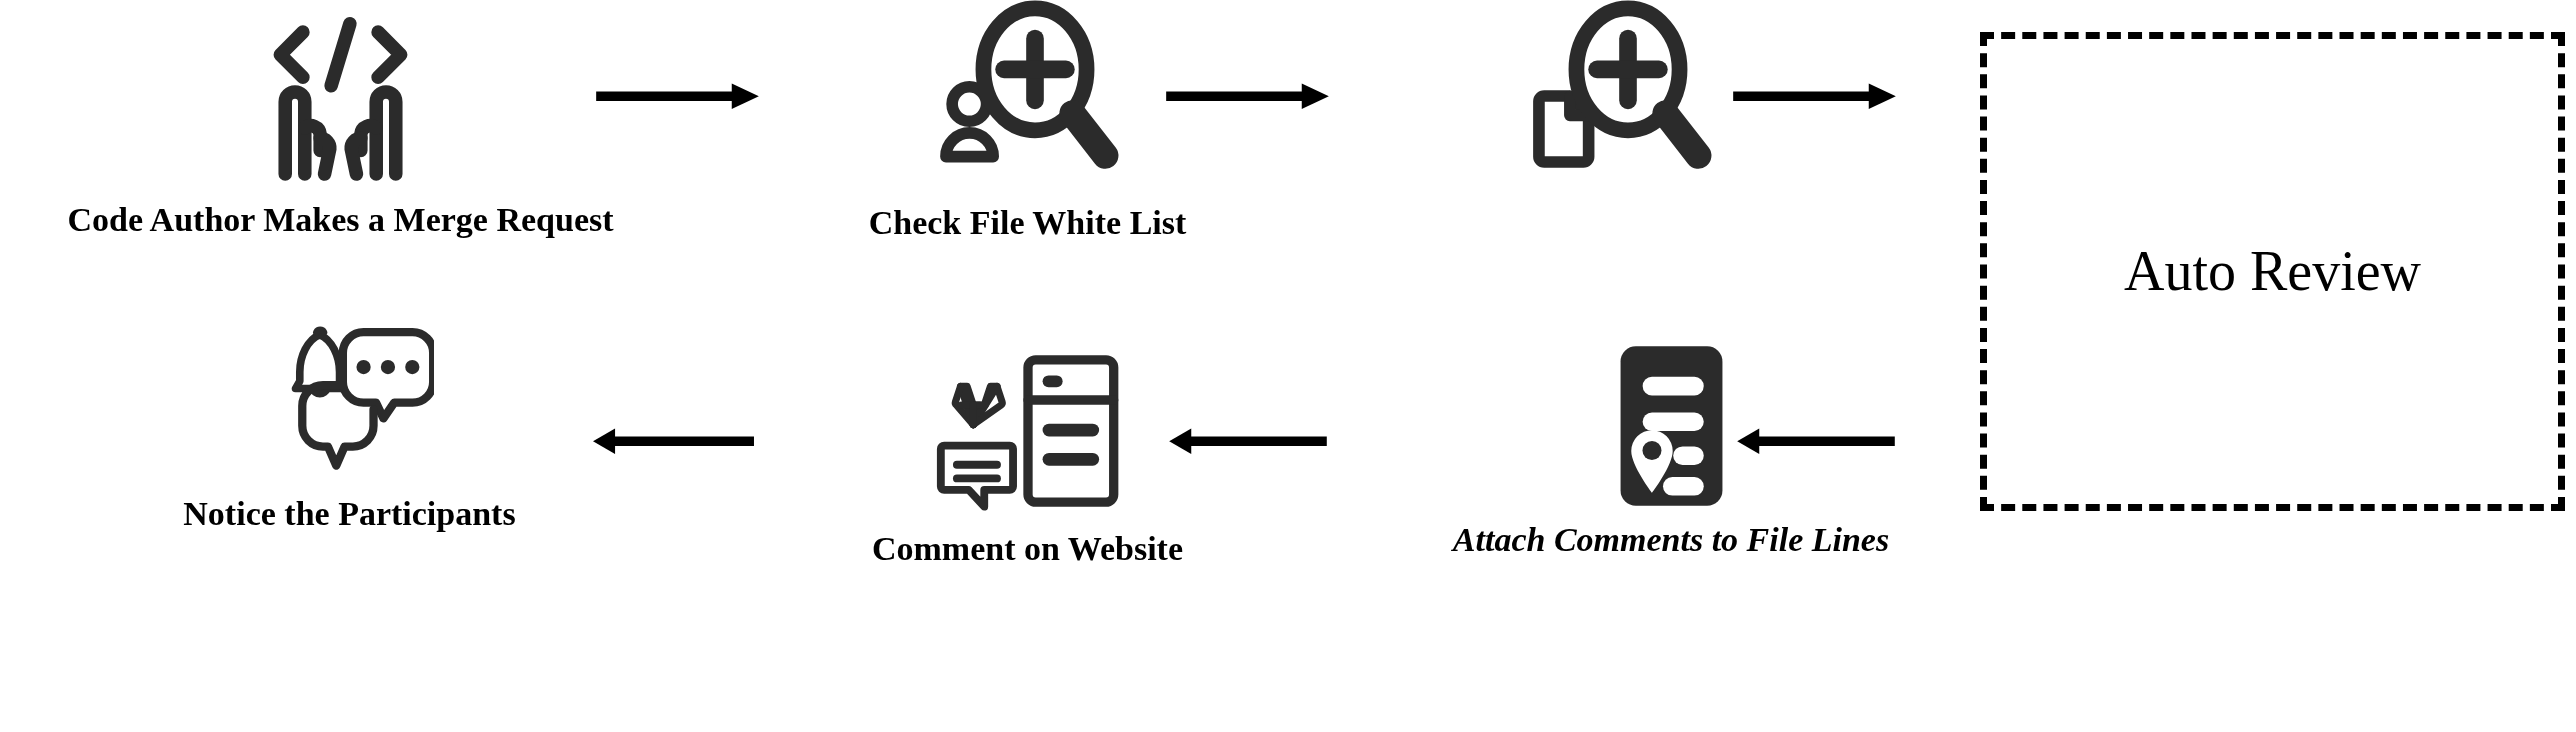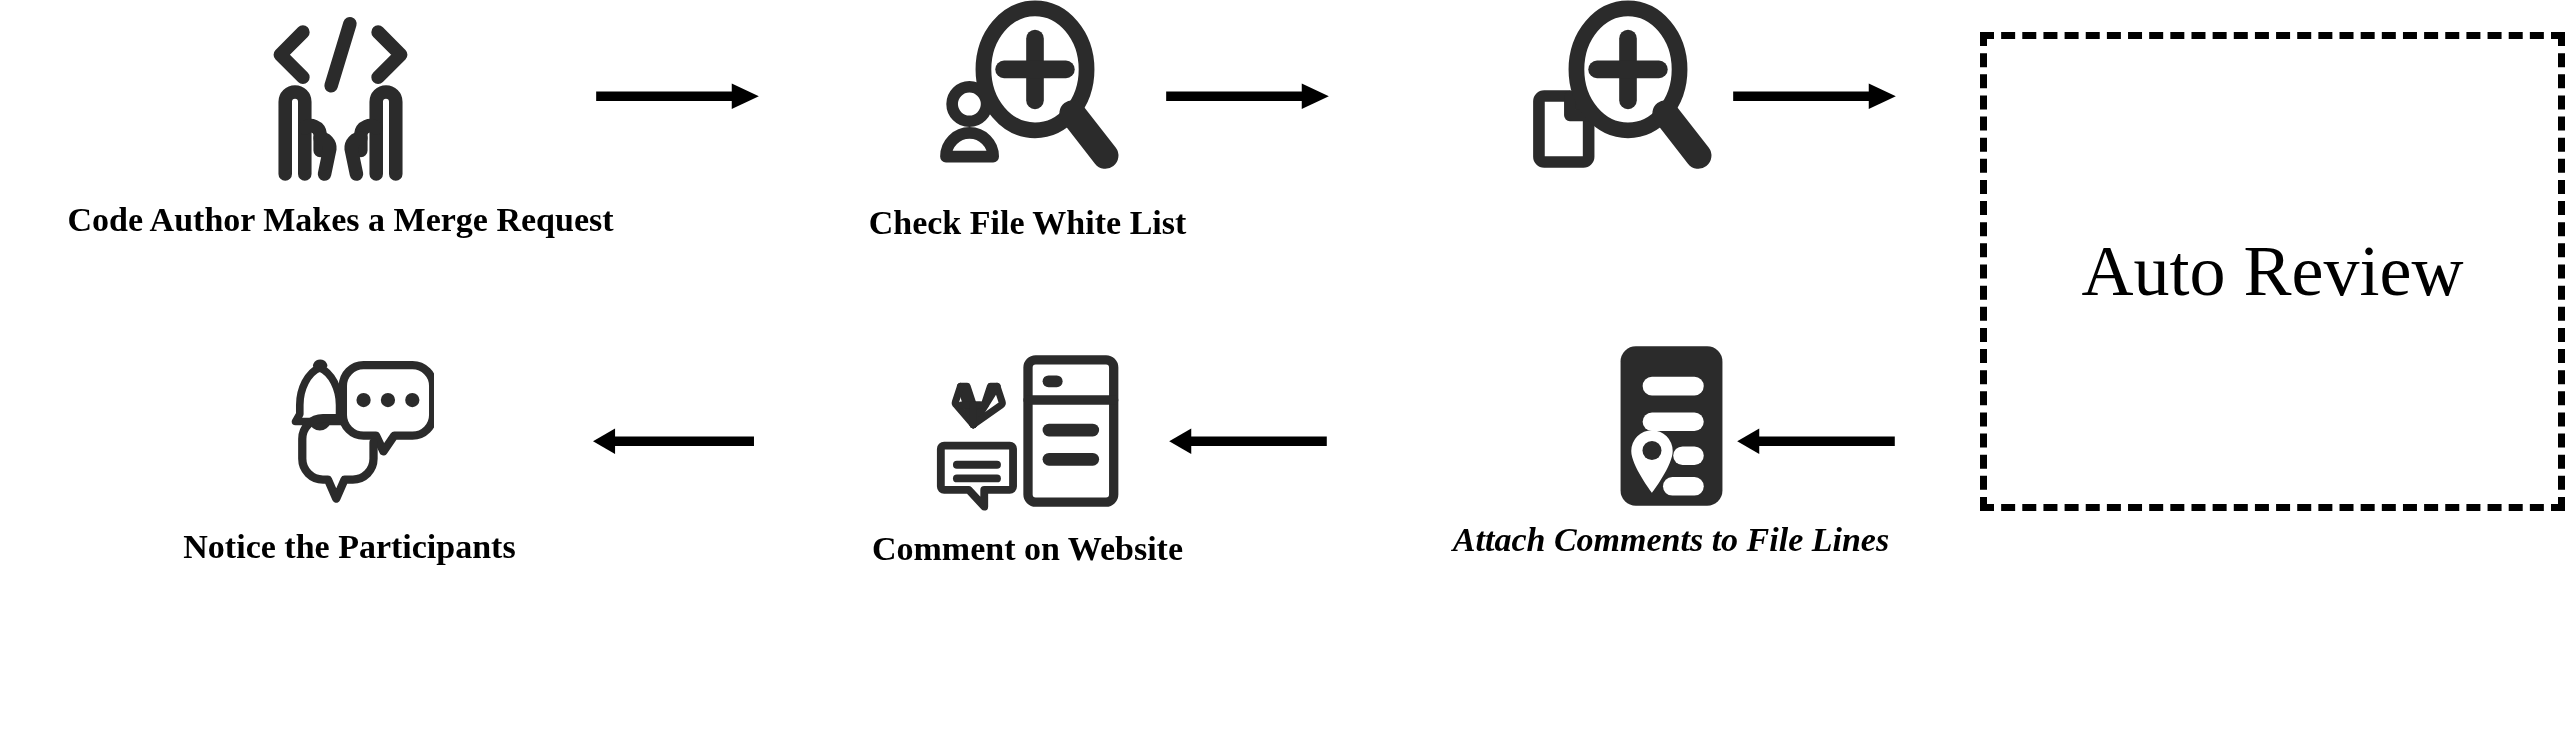--- a/index.html
+++ b/index.html
@@ -58,21 +58,21 @@
     position: absolute;
     box-sizing: border-box;
     border: 7.6px dashed #000000;
     display: flex;
     align-items: center;
     justify-content: center;
   }
   .dashed-box .box-title {
     font-family: "Liberation Serif", "DejaVu Serif", serif;
     font-weight: normal;
-    font-size: 72px;
+    font-size: 56px;
     line-height: 1.28;
     text-align: center;
     color: #000000;
   }
 </style>
 </head>
 <body>
 
 <div id="canvas">
 
@@ -224,21 +224,21 @@
     <div class="node-label" style="margin-top:6.8px;">Comment on Website</div>
   </div>
 
   <div class="arrow" style="left:593px; top:426px;">
     <svg width="161" height="30.5" viewBox="0 0 190 36">
       <line x1="21" y1="18" x2="190" y2="18" stroke="#000000" stroke-width="11"></line>
       <polygon points="26,3 0,18 26,33" fill="#000000"></polygon>
     </svg>
   </div>
 
-  <div class="node" style="left:68px; top:341px; width:475px;">
+  <div class="node" style="left:68px; top:308px; width:475px;">
     <div class="icon-wrap" style="width:169px; height:176px;">
       <svg viewBox="0 0 102 106" width="169" height="176" fill="none" stroke="#2b2b2b" stroke-width="4.6" stroke-linecap="round" stroke-linejoin="round">
 
         <path d="M21,38.5 c0,-9.5 4.6,-19.5 12,-22.5 c7.4,3 12,13 12,22.5
                  l0,5.5 l2.6,4.5 l-29.2,0 l2.6,-4.5 Z" stroke-width="4.6"></path>
         <path d="M31,14.5 a2.6,2.6 0 0 1 4.6,0" stroke-width="4.0"></path>
         <path d="M28.5,48.5 a4.8,4.8 0 0 0 9.2,0" stroke-width="4.0"></path>
 
         <path d="M59.5,14.5 L89,14.5 a12.5,12.5 0 0 1 12.5,12.5 L101.5,44.5
                  a12.5,12.5 0 0 1 -12.5,12.5 L78,57 L71.5,66.5 L67,57 L59.5,57

